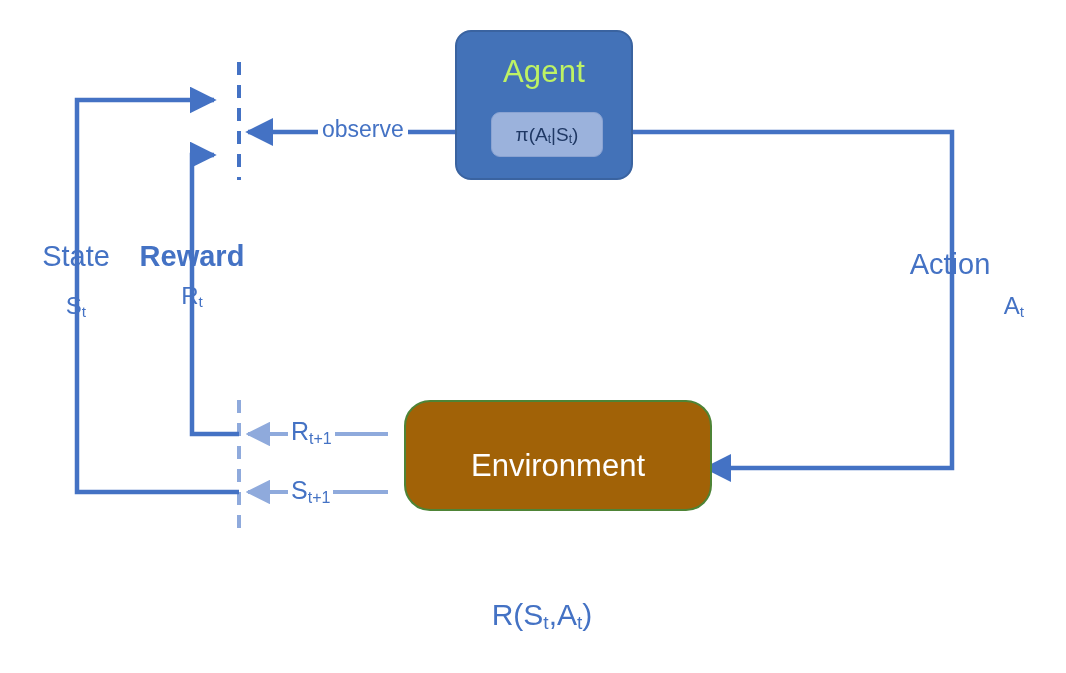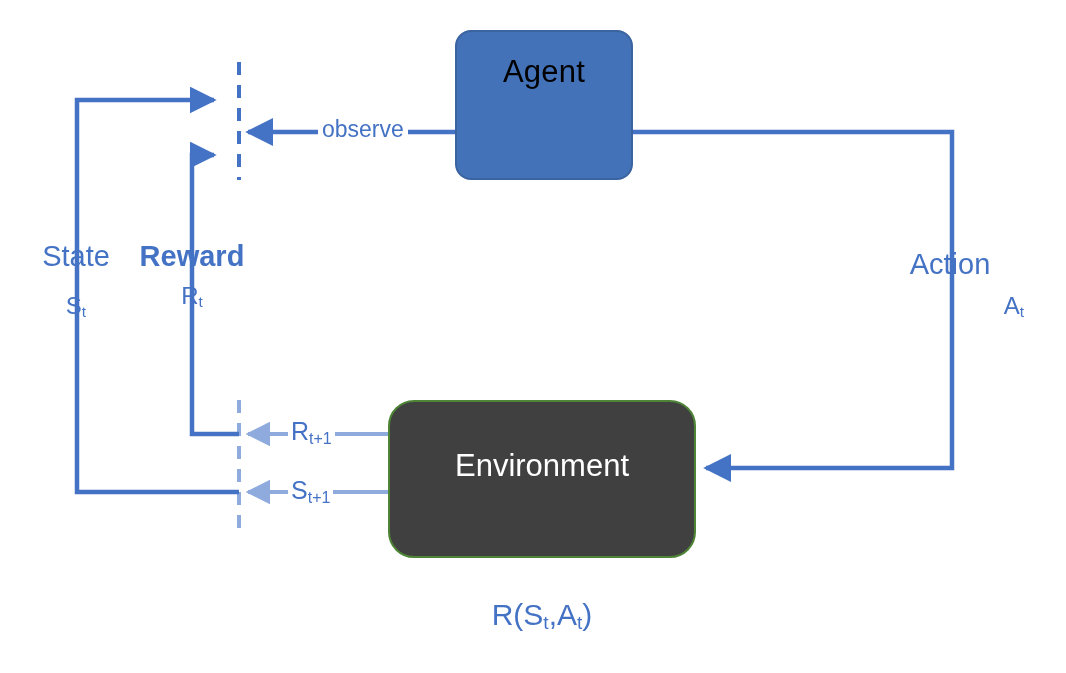--- a/index.html
+++ b/index.html
@@ -38,21 +38,21 @@
     background: #4372B8;
     border: 2px solid #3A63A0;
     border-radius: 16px;
   }
   .agent-title {
     position: absolute;
     left: 0;
     top: 22px;
     width: 100%;
     text-align: center;
-    color: #000000;
+    color: #bef264;
     font-size: 31px;
     letter-spacing: 0.2px;
   }
   .policy-box {
     position: absolute;
     left: 34px;
     top: 80px;
     width: 110px;
     height: 43px;
     background: #9BB2DC;
@@ -61,25 +61,25 @@
     display: flex;
     align-items: center;
     justify-content: center;
   }
   .policy-text {
     color: #1F3864;
     font-size: 19px;
     white-space: nowrap;
   }
   .env-box {
-    left: 388px;
+    left: 404px;
     top: 400px;
     width: 308px;
-    height: 158px;
-    background: #404040;
+    height: 111px;
+    background: #a16207;
     border: 2px solid #4E8436;
     border-radius: 26px;
   }
   .env-title {
     position: absolute;
     left: 0;
     top: 46px;
     width: 100%;
     text-align: center;
     color: #ffffff;
@@ -203,20 +203,23 @@
 
     <path d="M 633 132 L 952 132 L 952 468 L 706 468" fill="none" stroke="#4472C4" stroke-width="4.5" marker-end="url(#arrow-dark-left)"></path>
 
     <path d="M 388 434 L 248 434" fill="none" stroke="#8FAADC" stroke-width="4" marker-end="url(#arrow-light-left)"></path>
 
     <path d="M 388 492 L 248 492" fill="none" stroke="#8FAADC" stroke-width="4" marker-end="url(#arrow-light-left)"></path>
   </svg>
 
   <div class="node agent-box">
     <div class="agent-title">Agent</div>
+    <div class="policy-box">
+      <span class="policy-text"><span>π(A</span><sub>t</sub><span>|S</span><sub>t</sub><span>)</span></span>
+    </div>
   </div>
 
   <div class="node env-box">
     <div class="env-title">Environment</div>
   </div>
 
 
   <div class="formula formula-r"><span>R(S</span><sub>t</sub><span>,A</span><sub>t</sub><span>)</span></div>
 
   <div class="label lbl-state">State</div>

